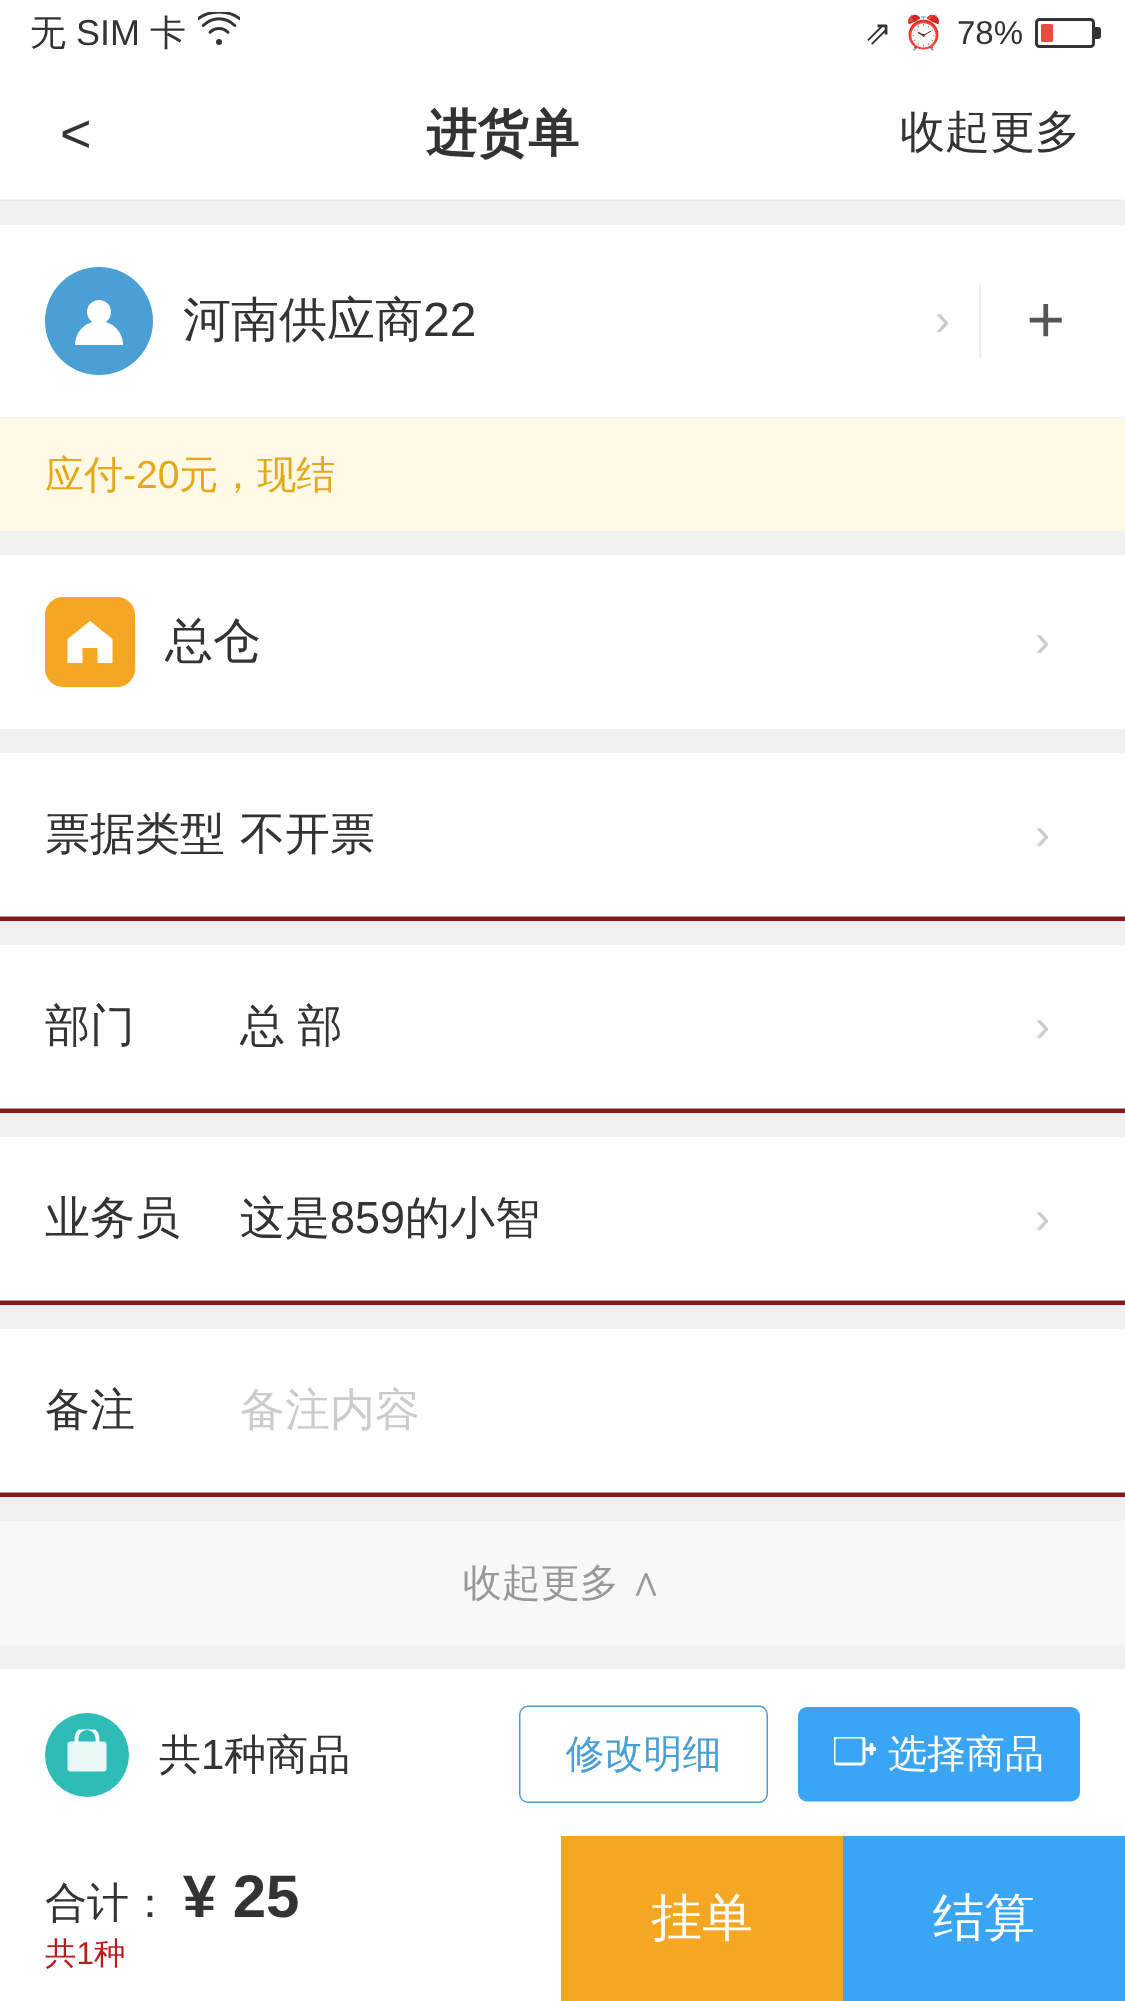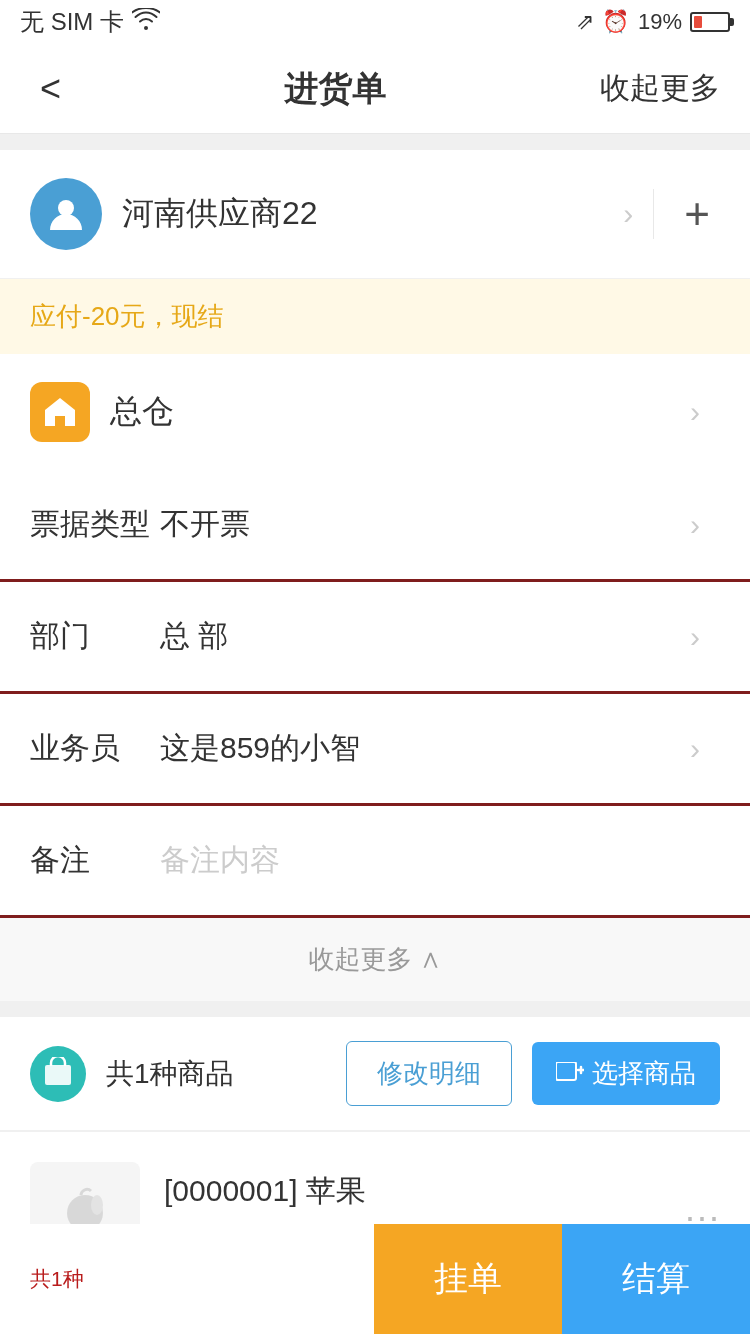--- a/index.html
+++ b/index.html
@@ -96,20 +96,21 @@
     }
 
     
     .content {
       background: #f0f0f0;
     }
 
     
     .card {
       background: #fff;
+      margin-bottom: 16px;
     }
 
     
     .supplier-row {
       display: flex;
       align-items: center;
       padding: 28px 30px;
       border-bottom: 1px solid #f0f0f0;
     }
     .supplier-avatar {
@@ -358,21 +359,21 @@
         <path d="M14 18a2 2 0 1 1 0 4 2 2 0 0 1 0-4z" fill="#333"></path>
         <path d="M8 13.5C9.8 11.8 11.8 11 14 11s4.2.8 6 2.5" stroke="#333" stroke-width="2" fill="none" stroke-linecap="round"></path>
         <path d="M3.5 9C6.5 6.2 10 4.5 14 4.5s7.5 1.7 10.5 4.5" stroke="#333" stroke-width="2" fill="none" stroke-linecap="round"></path>
         <path d="M0 4.5C4 1.5 8.8 0 14 0s10 1.5 14 4.5" stroke="#333" stroke-width="2" fill="none" stroke-linecap="round"></path>
       </svg>
     </span>
   </div>
   <div class="status-right">
     <span>⇗</span>
     <span>⏰</span>
-    <span>19%</span>
+    <span>78%</span>
     <span class="battery">
       <span class="battery-fill"></span>
     </span>
   </div>
 </div>
 
 <div class="nav-bar">
   <span class="nav-back">&lt;</span>
   <span class="nav-title">进货单</span>
   <span class="nav-action">收起更多</span>
@@ -483,17 +484,21 @@
         </div>
       </div>
       <span class="product-more">···</span>
     </div>
   </div>
 
 </div>
 
 <div class="bottom-bar">
   <div class="bottom-total">
+    <div>
+      <span>合计：</span>
+      <span class="total-amount">¥ 25</span>
+    </div>
     <div class="total-count">共1种</div>
   </div>
   <div class="btn-hang">挂单</div>
   <div class="btn-settle">结算</div>
 </div>
 
 </body></html>

